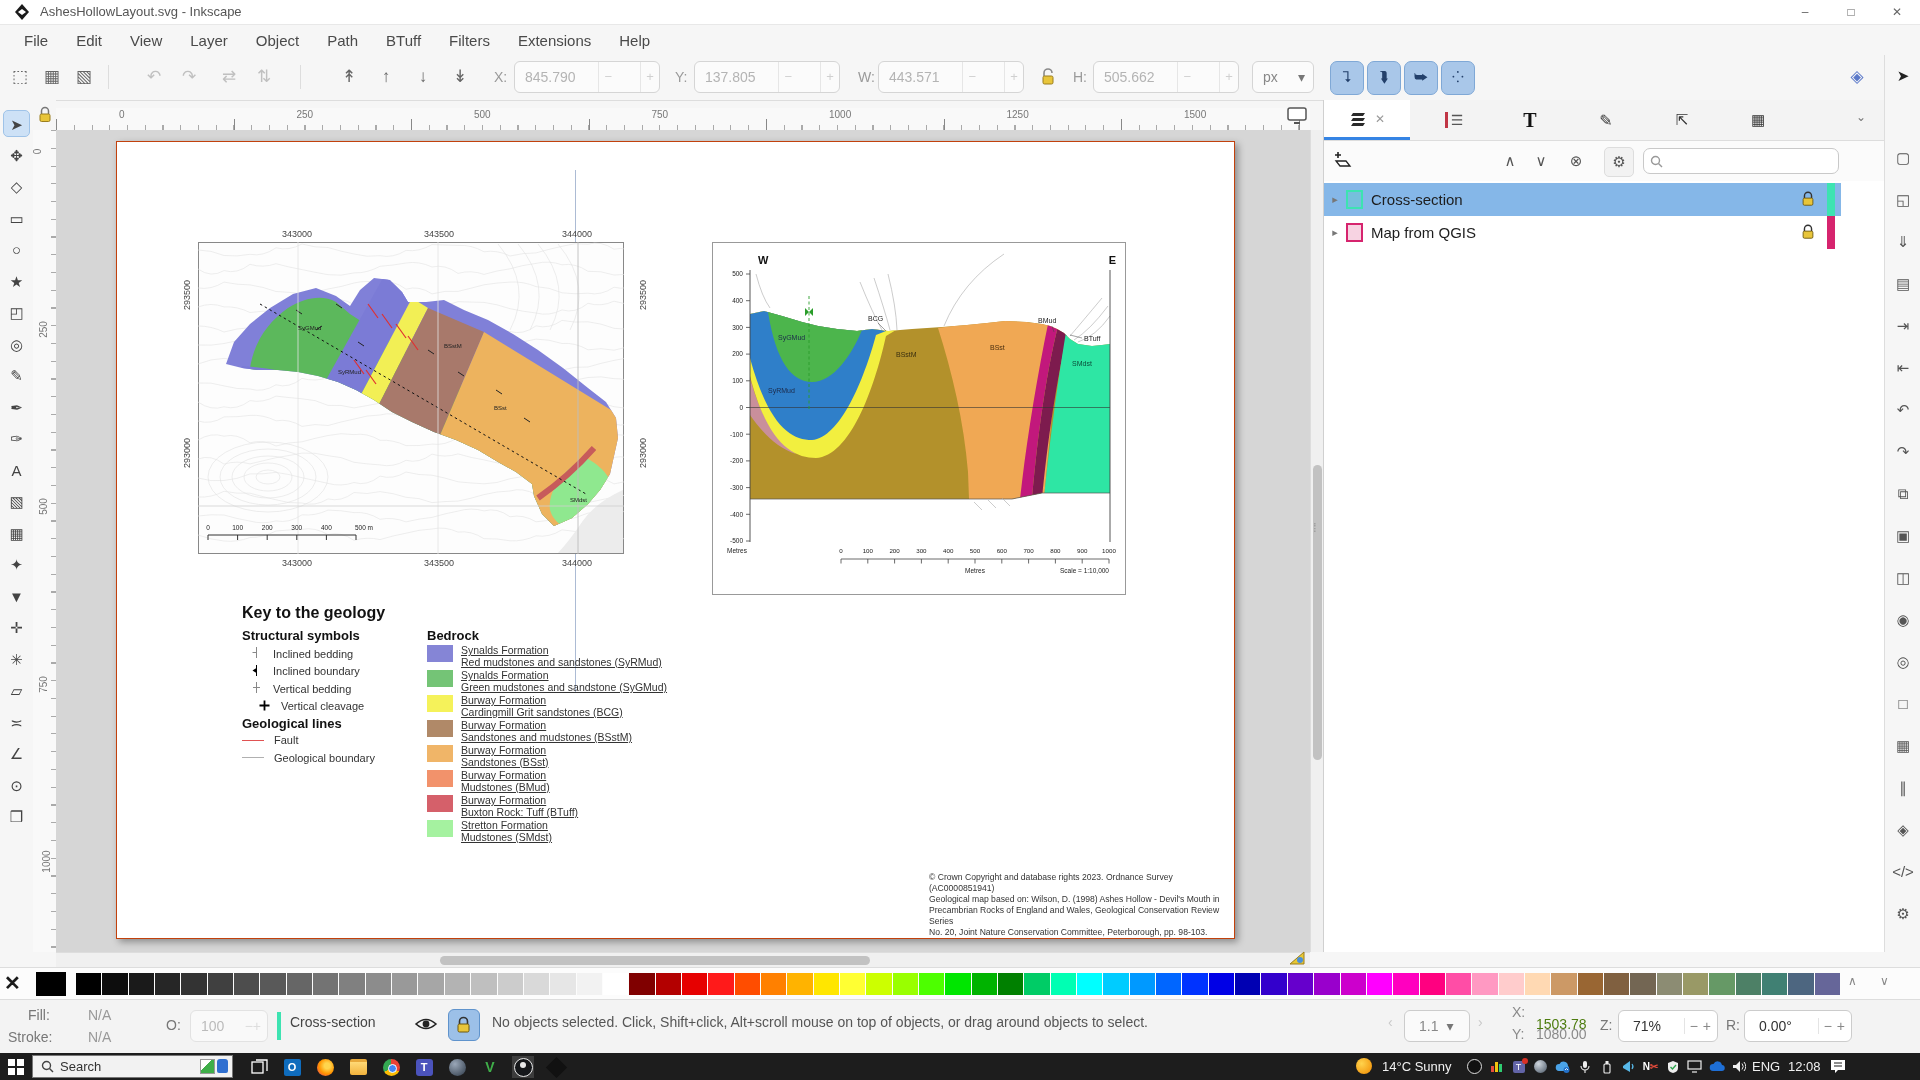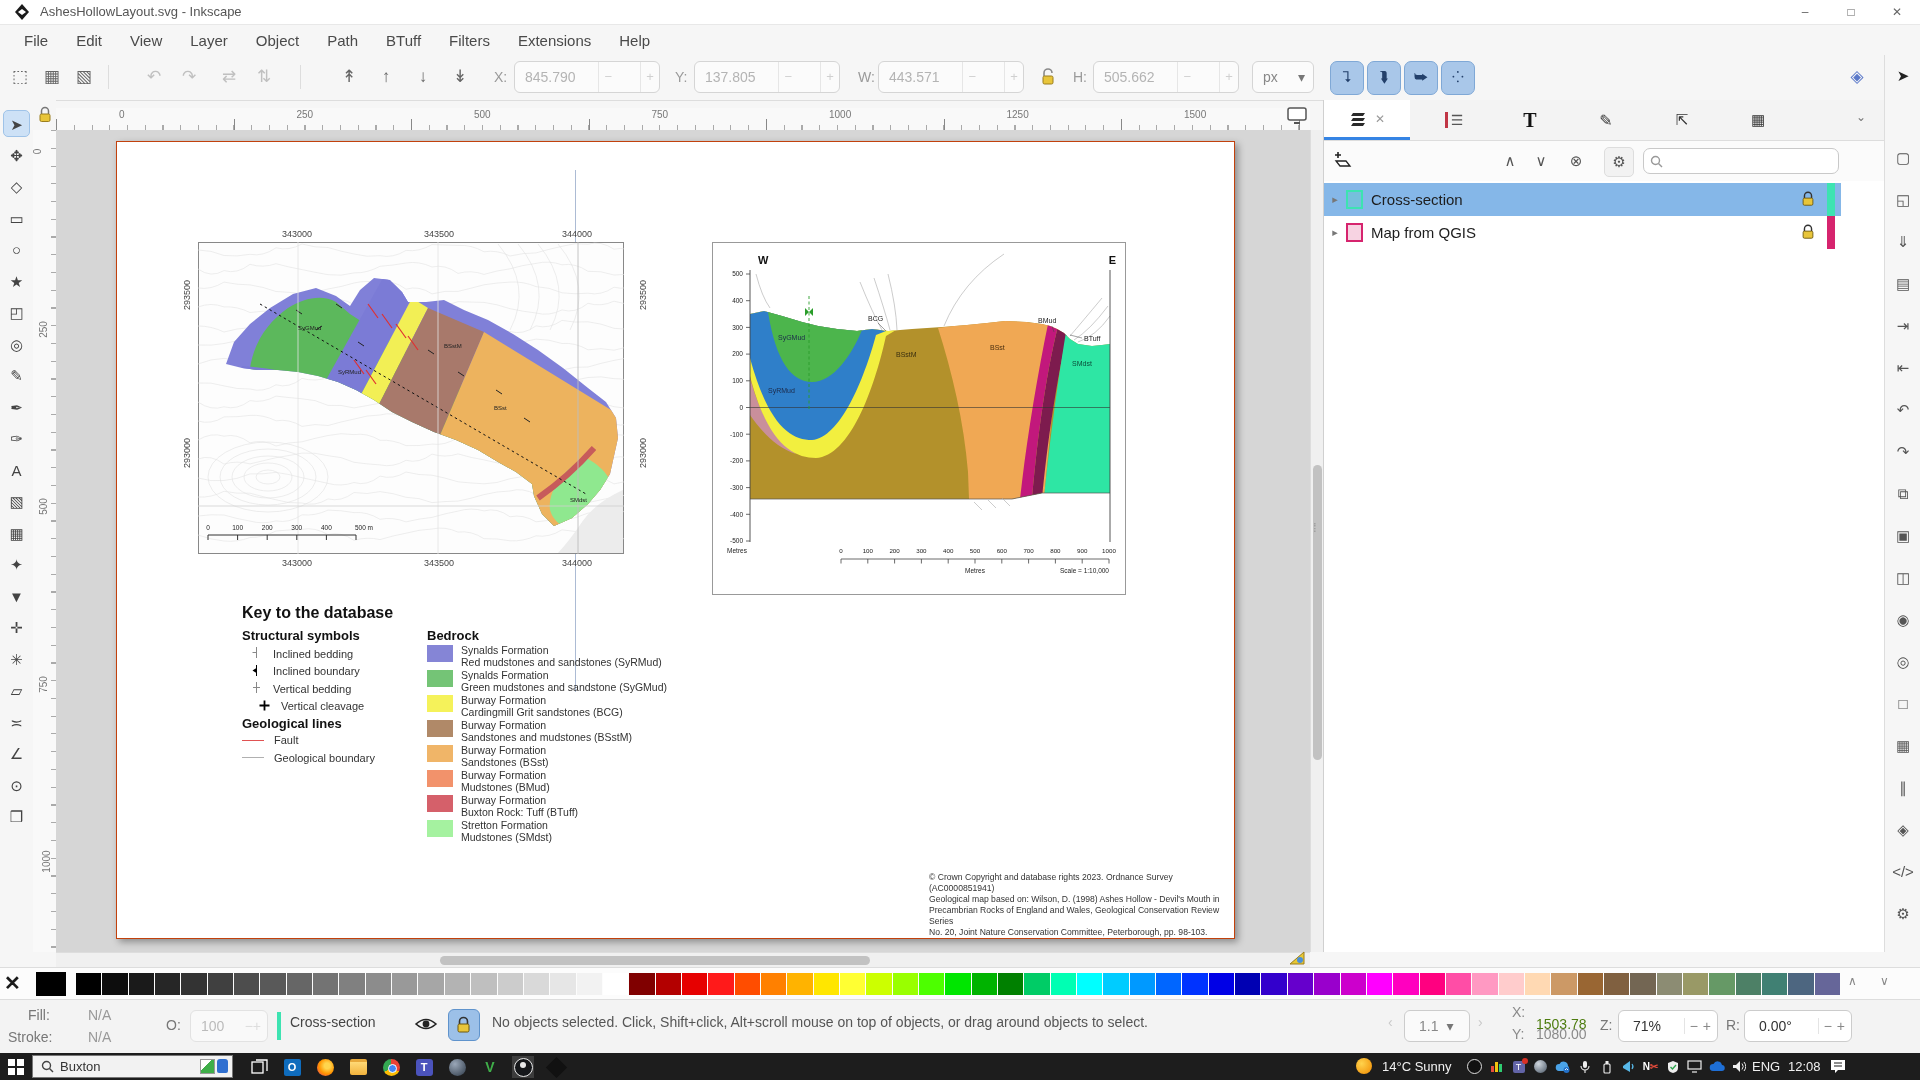--- a/index.html
+++ b/index.html
@@ -90,21 +90,21 @@
   .gridlabel{position:absolute;font-size:9px;color:#444;}
   .gridlabel.rot{transform:rotate(-90deg);}
   #guide-line{position:absolute;left:458px;top:28px;width:1px;height:522px;background:rgba(90,120,170,.5);}
   #section-wrap{position:absolute;left:595px;top:100px;width:414px;height:353px;}
   #key-block{position:absolute;left:125px;top:462px;width:470px;height:250px;}
   #key-title{position:absolute;left:0;top:0;font-size:16px;font-weight:bold;color:#111;}
   .key-sub{position:absolute;font-size:13px;font-weight:bold;color:#111;}
   .key-item{position:absolute;font-size:11px;color:#333;display:flex;align-items:center;gap:10px;}
   .bed-item{position:absolute;display:flex;gap:8px;}
   .bed-sw{width:26px;height:17px;flex:none;margin-top:1px;}
-  .bed-t1{font-size:10.5px;color:#333;line-height:12px;}
+  .bed-t1{font-size:10.5px;color:#333;line-height:12px;text-decoration:underline;}
   #copyright{position:absolute;left:812px;top:730px;width:300px;font-size:8.6px;color:#333;line-height:11px;}
   svg text{font-family:"Liberation Sans",sans-serif;}
 </style>
 </head>
 <body>
 
 <div id="app">
 
   <div class="abs" id="titlebar">
     <svg class="abs" style="left:14px;top:4px" width="16" height="16" viewBox="0 0 16 16">
@@ -442,21 +442,21 @@
             <text x="278" y="108" fill="#4a2f10">BSst</text>
             <text x="326" y="81" fill="#222">BMud</text>
             <text x="372" y="99" fill="#222">BTuff</text>
             <text x="360" y="124" fill="#0b4d3a">SMdst</text>
           </g>
           <path d="M166,81 L174,89 M340,84 L342,90 M370,96 L358,93" stroke="#444" stroke-width="0.5" fill="none"></path>
         </svg>
       </div>
 
       <div id="key-block">
-        <div id="key-title">Key to the database</div>
+        <div id="key-title">Key to the geology</div>
         <div class="key-sub" style="left:0;top:24px">Structural symbols</div>
         <div id="structural-list">
             <div class="key-item" style="left: 8px; top: 42px;">
               <span><svg width="13" height="13" viewBox="0 0 13 13">
                   <path d="M6.5 1 V12 M6.5 6.5 H2.5" stroke="#888" stroke-width="1" fill="none"></path>
                 </svg></span>
               <span>Inclined bedding</span>
             </div>
             <div class="key-item" style="left: 8px; top: 59.5px;">
               <span><svg width="13" height="13" viewBox="0 0 13 13">
@@ -788,21 +788,21 @@
       <rect x="0" y="0" width="7" height="7" fill="#fff"></rect>
         <rect x="9" y="0" width="7" height="7" fill="#fff"></rect>
       <rect x="0" y="9" width="7" height="7" fill="#fff"></rect>
         <rect x="9" y="9" width="7" height="7" fill="#fff"></rect>
     </svg>
     <div id="tb-search">
       <svg width="13" height="13" viewBox="0 0 13 13">
         <circle cx="5.5" cy="5.5" r="4" fill="none" stroke="#444" stroke-width="1.4"></circle>
         <path d="M8.5 8.5 L12 12" stroke="#444" stroke-width="1.4"></path>
       </svg>
-      <span>Buxton</span>
+      <span>Search</span>
       <span style="margin-left:auto;margin-right:4px;display:flex;gap:2px">
         <span style="width:13px;height:13px;background:linear-gradient(135deg,#fff 40%,#3fae49 40%);border:1px solid #999"></span>
         <span style="width:11px;height:14px;background:#2f6fd0;border-radius:3px 3px 2px 2px"></span>
       </span>
     </div>
     <div id="taskbar-apps">
         <span class="tb-app" style="left: 248px;">
           <svg width="17" height="17" viewBox="0 0 17 17">
             <rect x="1" y="3" width="11" height="11" fill="none" stroke="#fff" stroke-width="1.3"></rect>
             <path d="M5 1 h11 v11" fill="none" stroke="#fff" stroke-width="1.3"></path>

